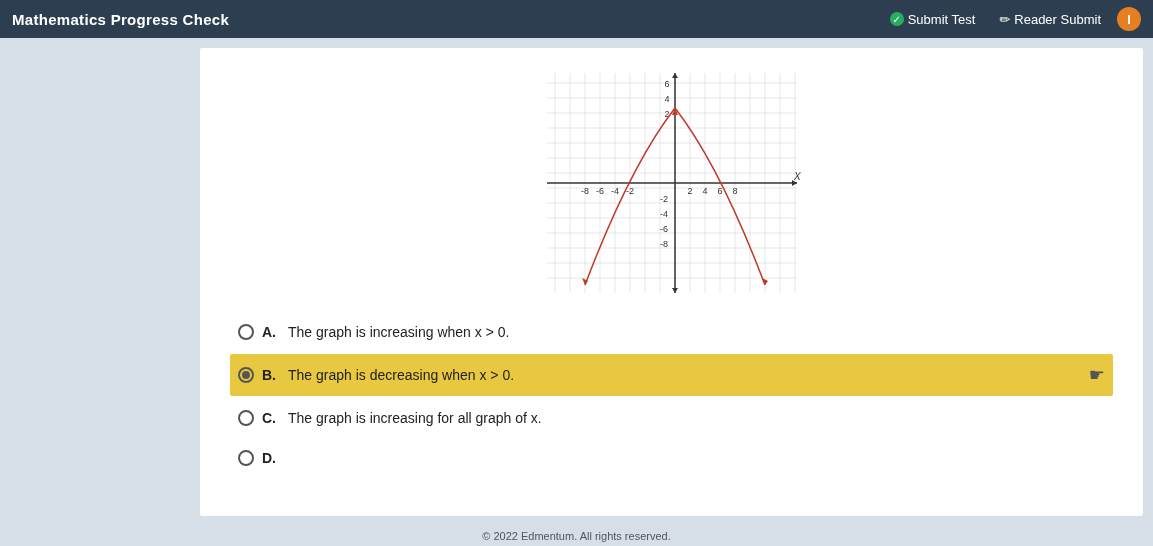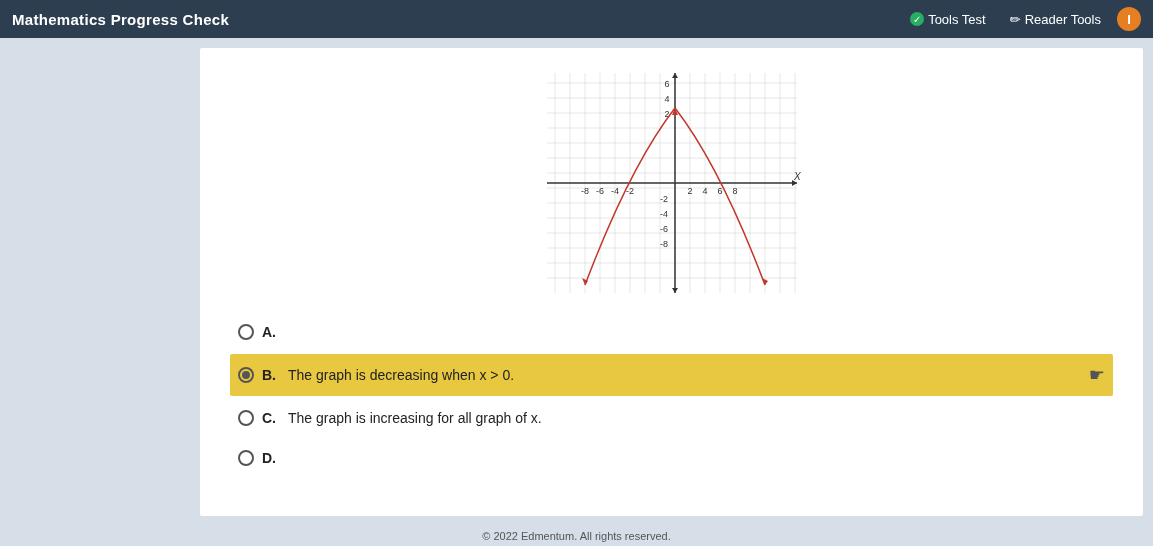--- a/index.html
+++ b/index.html
@@ -202,25 +202,25 @@
 </head>
 <body>
 
 <div class="top-bar">
   <div class="top-bar-left">
     <span class="top-bar-title">Mathematics Progress Check</span>
   </div>
   <div class="top-bar-right">
     <button class="submit-test-btn">
       <span class="submit-icon">✓</span>
-      <span>Tools Test</span>
+      <span>Submit Test</span>
     </button>
     <button class="reader-tools-btn">
       <span class="pencil-icon">✏</span>
-      <span>Reader Tools</span>
+      <span>Reader Submit</span>
     </button>
     <button class="info-btn">
       <span>I</span>
     </button>
   </div>
 </div>
 
 <div class="main-content">
   <div class="card">
 
@@ -297,20 +297,21 @@
 
         <polygon points="133,40 130,47 136,47" fill="#c0392b"></polygon>
       </svg>
     </div>
 
     <div class="answer-choices">
 
       <div class="answer-row">
         <span class="radio-circle"></span>
         <span class="answer-label">A.</span>
+        <span class="answer-text">The graph is increasing when x &gt; 0.</span>
       </div>
 
       <div class="answer-row selected">
         <span class="radio-circle filled"></span>
         <span class="answer-label">B.</span>
         <span class="answer-text">The graph is decreasing when x &gt; 0.</span>
         <span class="hand-cursor">☛</span>
       </div>
 
       <div class="answer-row">

